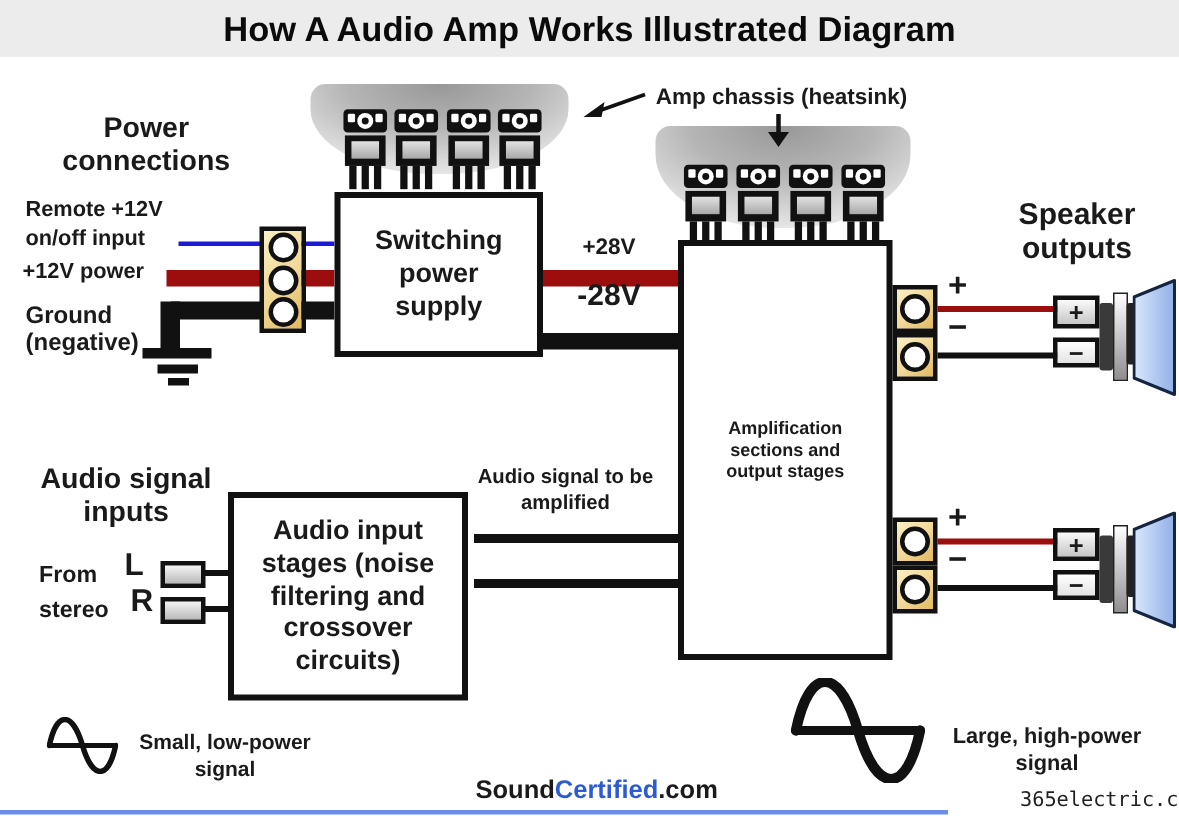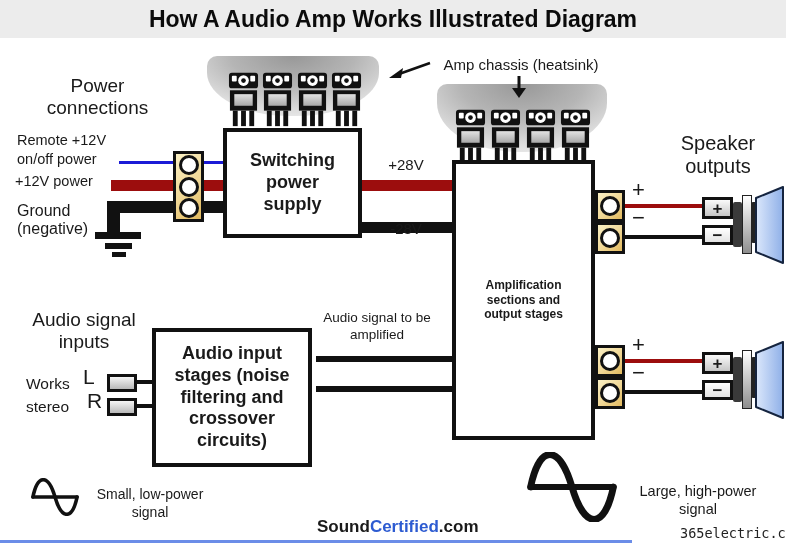--- a/index.html
+++ b/index.html
@@ -1,19 +1,19 @@
 <!DOCTYPE html>
 <html style="--wire-red: #9c0d0d; --wire-blue: #1b1bd6; --title-bg: #ececec; --logo-blue: #2d5bd1; --footer-line-blue: #6b8de8; --terminal-tan: #f0d795; --speaker-cone-blue: #a9c4ef;"><head>
 <meta charset="utf-8">
 <style>
   html,body{margin:0;padding:0}
   body{width:786px;height:545px;position:relative;background:#fff;
        font-family:"Liberation Sans",sans-serif;color:#1a1a1a;overflow:hidden}
   .abs{position:absolute}
-  .b{font-weight:normal}
+  .b{font-weight:bold}
   .pre{white-space:pre-line}
   .ctr{text-align:center}
   .red{background:var(--wire-red)}
   .blk{background:#111}
   .blue{background:var(--wire-blue)}
 
   #title{left:0;top:0;width:786px;height:38px;background:var(--title-bg);
          display:flex;align-items:center;justify-content:center;
          font-size:23px;font-weight:bold;color:#0b0b0b}
 
@@ -85,21 +85,21 @@
   #jack-l{left:107px;top:374px}#jack-r{left:107px;top:398px}
 
   
   #h-power{left:30px;top:75px;width:135px;font-size:19px;line-height:22px}
   #h-speaker{left:653px;top:132px;width:130px;font-size:20px;line-height:23px}
   #h-audio{left:19px;top:309px;width:130px;font-size:19px;line-height:22px}
   #l-remote{left:17px;top:131px;font-size:14.5px;line-height:19px}
   #l-plus12{left:15px;top:173px;font-size:14.5px}
   #l-ground{left:17px;top:202px;font-size:16px;line-height:18px}
   #l-pos{left:358px;top:156px;width:96px;font-size:15px}
-  #l-neg{left:358px;top:220px;width:96px;font-size:15px}
+  #l-neg{left:358px;top:186px;width:96px;font-size:20px}
   #l-chassis{left:435px;top:56px;width:172px;font-size:15px}
   #l-signal{left:306px;top:309px;width:142px;font-size:13.5px;line-height:17px}
   #l-from{left:26px;top:372px;font-size:15.5px;line-height:23px}
   #l-L{left:83px;top:365px;font-size:21px}
   #l-R{left:87px;top:389px;font-size:21px}
   .pm{font-size:22px;line-height:22px}
   #sp1-plus{left:632px;top:179px}#sp1-minus{left:632px;top:207px}
   #sp2-plus{left:632px;top:334px}#sp2-minus{left:632px;top:362px}
   #l-small{left:83px;top:486px;width:134px;font-size:14px;line-height:17.5px}
   #l-large{left:627px;top:483px;width:142px;font-size:14.5px;line-height:17.5px}
@@ -228,30 +228,30 @@
     <div class="circle"></div>
   </div>
 
 <div id="h-power" class="abs b pre ctr">Power
 connections</div>
 <div id="h-speaker" class="abs b pre ctr">Speaker
 outputs</div>
 <div id="h-audio" class="abs b pre ctr">Audio signal
 inputs</div>
 <div id="l-remote" class="abs b pre">Remote +12V
-on/off power</div>
+on/off input</div>
 <div id="l-plus12" class="abs b">+12V power</div>
 <div id="l-ground" class="abs b pre">Ground
 (negative)</div>
 <div id="l-pos" class="abs b ctr">+28V</div>
 <div id="l-neg" class="abs b ctr">-28V</div>
 <div id="l-chassis" class="abs b ctr">Amp chassis (heatsink)</div>
 <div id="l-signal" class="abs b pre ctr">Audio signal to be
 amplified</div>
-<div id="l-from" class="abs b pre">Works
+<div id="l-from" class="abs b pre">From
 stereo</div>
 <div id="l-L" class="abs b">L</div>
 <div id="l-R" class="abs b">R</div>
 <div id="sp1-plus" class="abs b pm">+</div>
 <div id="sp1-minus" class="abs b pm">−</div>
 <div id="sp2-plus" class="abs b pm">+</div>
 <div id="sp2-minus" class="abs b pm">−</div>
 
 <div id="jack-l" class="abs jack"></div>
 <div id="jack-r" class="abs jack"></div>

